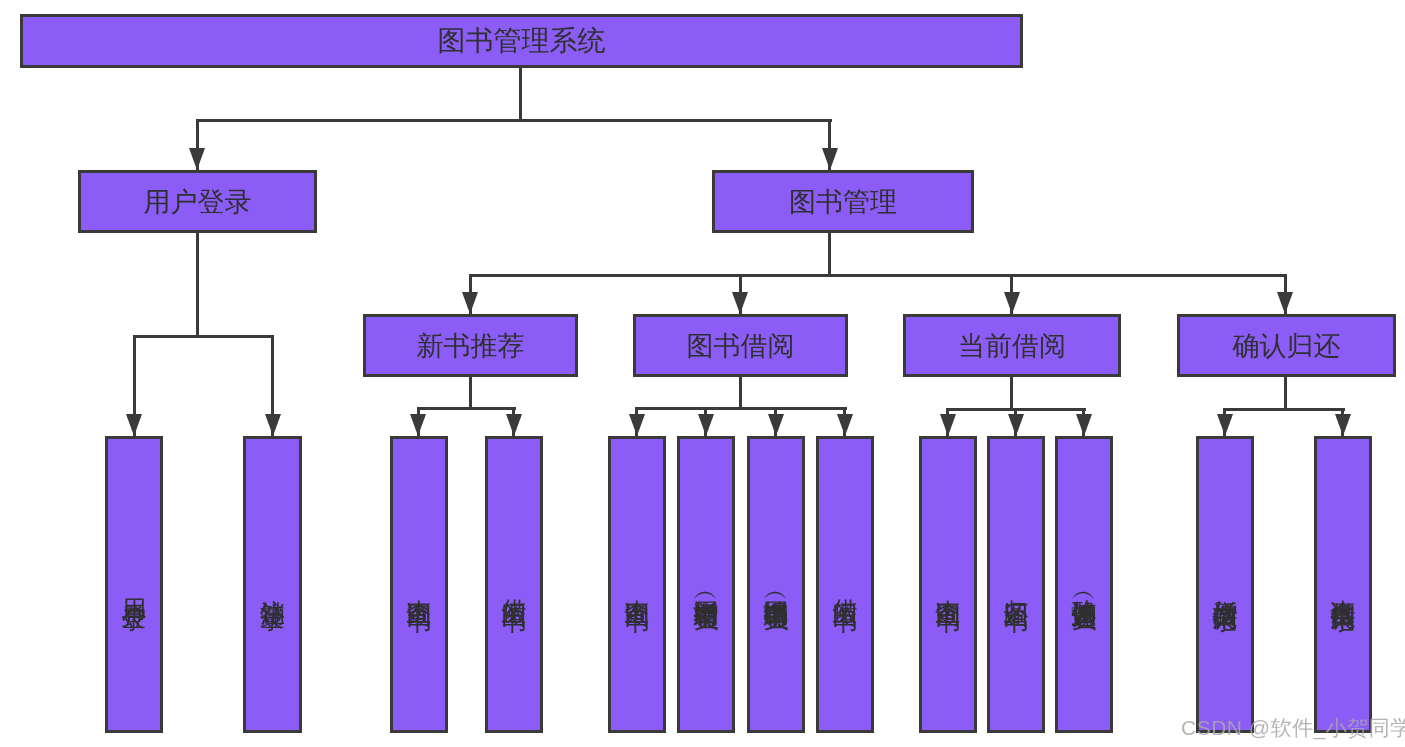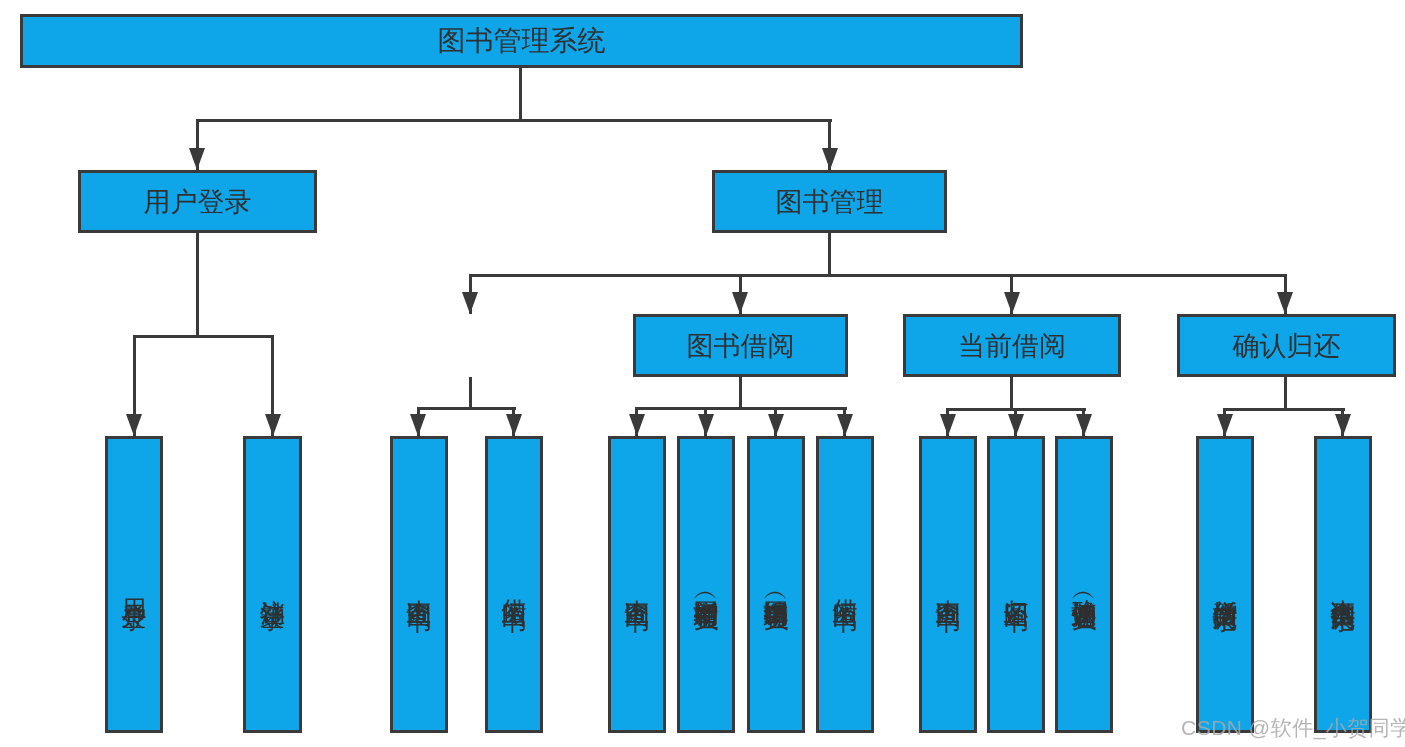--- a/index.html
+++ b/index.html
@@ -9,21 +9,21 @@
     width: 1405px;
     height: 747px;
     background: #ffffff;
     overflow: hidden;
     color: #2f2f2f;
   }
   .box {
     position: absolute;
     box-sizing: border-box;
     border: 3px solid #3a3a3a;
-    background: #0ea5e9;
+    background: #8b5cf6;
     display: flex;
     align-items: center;
     justify-content: center;
     font-size: 27px;
     color: #2f2f2f;
     text-align: center;
     white-space: nowrap;
   }
   .box.root { font-size: 28px; }
   .vbox {
@@ -62,40 +62,41 @@
   <div class="box root" style="left:20px; top:14px; width:1003px; height:54px;">图书管理系统</div>
 
   <div class="vline" style="left:519px; top:68px; height:51px;"></div>
   <div class="hline" style="left:196px; top:119px; width:636px;"></div>
   <div class="vline" style="left:196px; top:119px; height:51px;"></div>
   <div class="arrow" style="left:189px; top:148px;"></div>
   <div class="vline" style="left:828px; top:119px; height:51px;"></div>
   <div class="arrow" style="left:822px; top:148px;"></div>
 
   <div class="box" style="left:78px; top:170px; width:239px; height:63px;">用户登录</div>
-  <div class="box" style="left:712px; top:170px; width:235px; height:63px;text-align:center;">图书管理</div>
+  <div class="box" style="left:712px; top:170px; width:262px; height:63px;text-align:center;">图书管理</div>
 
   <div class="vline" style="left:196px; top:233px; height:102px;"></div>
   <div class="hline" style="left:133px; top:335px; width:141px;"></div>
   <div class="vline" style="left:133px; top:335px; height:101px;"></div>
   <div class="arrow" style="left:126px; top:414px;"></div>
   <div class="vline" style="left:271px; top:335px; height:101px;"></div>
   <div class="arrow" style="left:265px; top:414px;"></div>
 
   <div class="vline" style="left:828px; top:233px; height:41px;"></div>
   <div class="hline" style="left:469px; top:274px; width:818px;"></div>
   <div class="vline" style="left:469px; top:274px; height:40px;"></div>
   <div class="arrow" style="left:462px; top:292px;"></div>
   <div class="vline" style="left:739px; top:274px; height:40px;"></div>
   <div class="arrow" style="left:732px; top:292px;"></div>
   <div class="vline" style="left:1010px; top:274px; height:40px;"></div>
   <div class="arrow" style="left:1004px; top:292px;"></div>
   <div class="vline" style="left:1284px; top:274px; height:40px;"></div>
   <div class="arrow" style="left:1277px; top:292px;"></div>
 
+  <div class="box" style="left:363px; top:314px; width:215px; height:63px;">新书推荐</div>
   <div class="box" style="left:903px; top:314px; width:218px; height:63px;">当前借阅</div>
   <div class="box" style="left:633px; top:314px; width:215px; height:63px;">图书借阅</div>
   <div class="box" style="left:1177px; top:314px; width:219px; height:63px;">确认归还</div>
 
   <div class="vline" style="left:469px; top:377px; height:30px;"></div>
   <div class="hline" style="left:417px; top:407px; width:99px;"></div>
   <div class="vline" style="left:417px; top:407px; height:29px;"></div>
   <div class="arrow" style="left:410px; top:414px;"></div>
   <div class="vline" style="left:512px; top:407px; height:29px;"></div>
   <div class="arrow" style="left:506px; top:414px;"></div>

